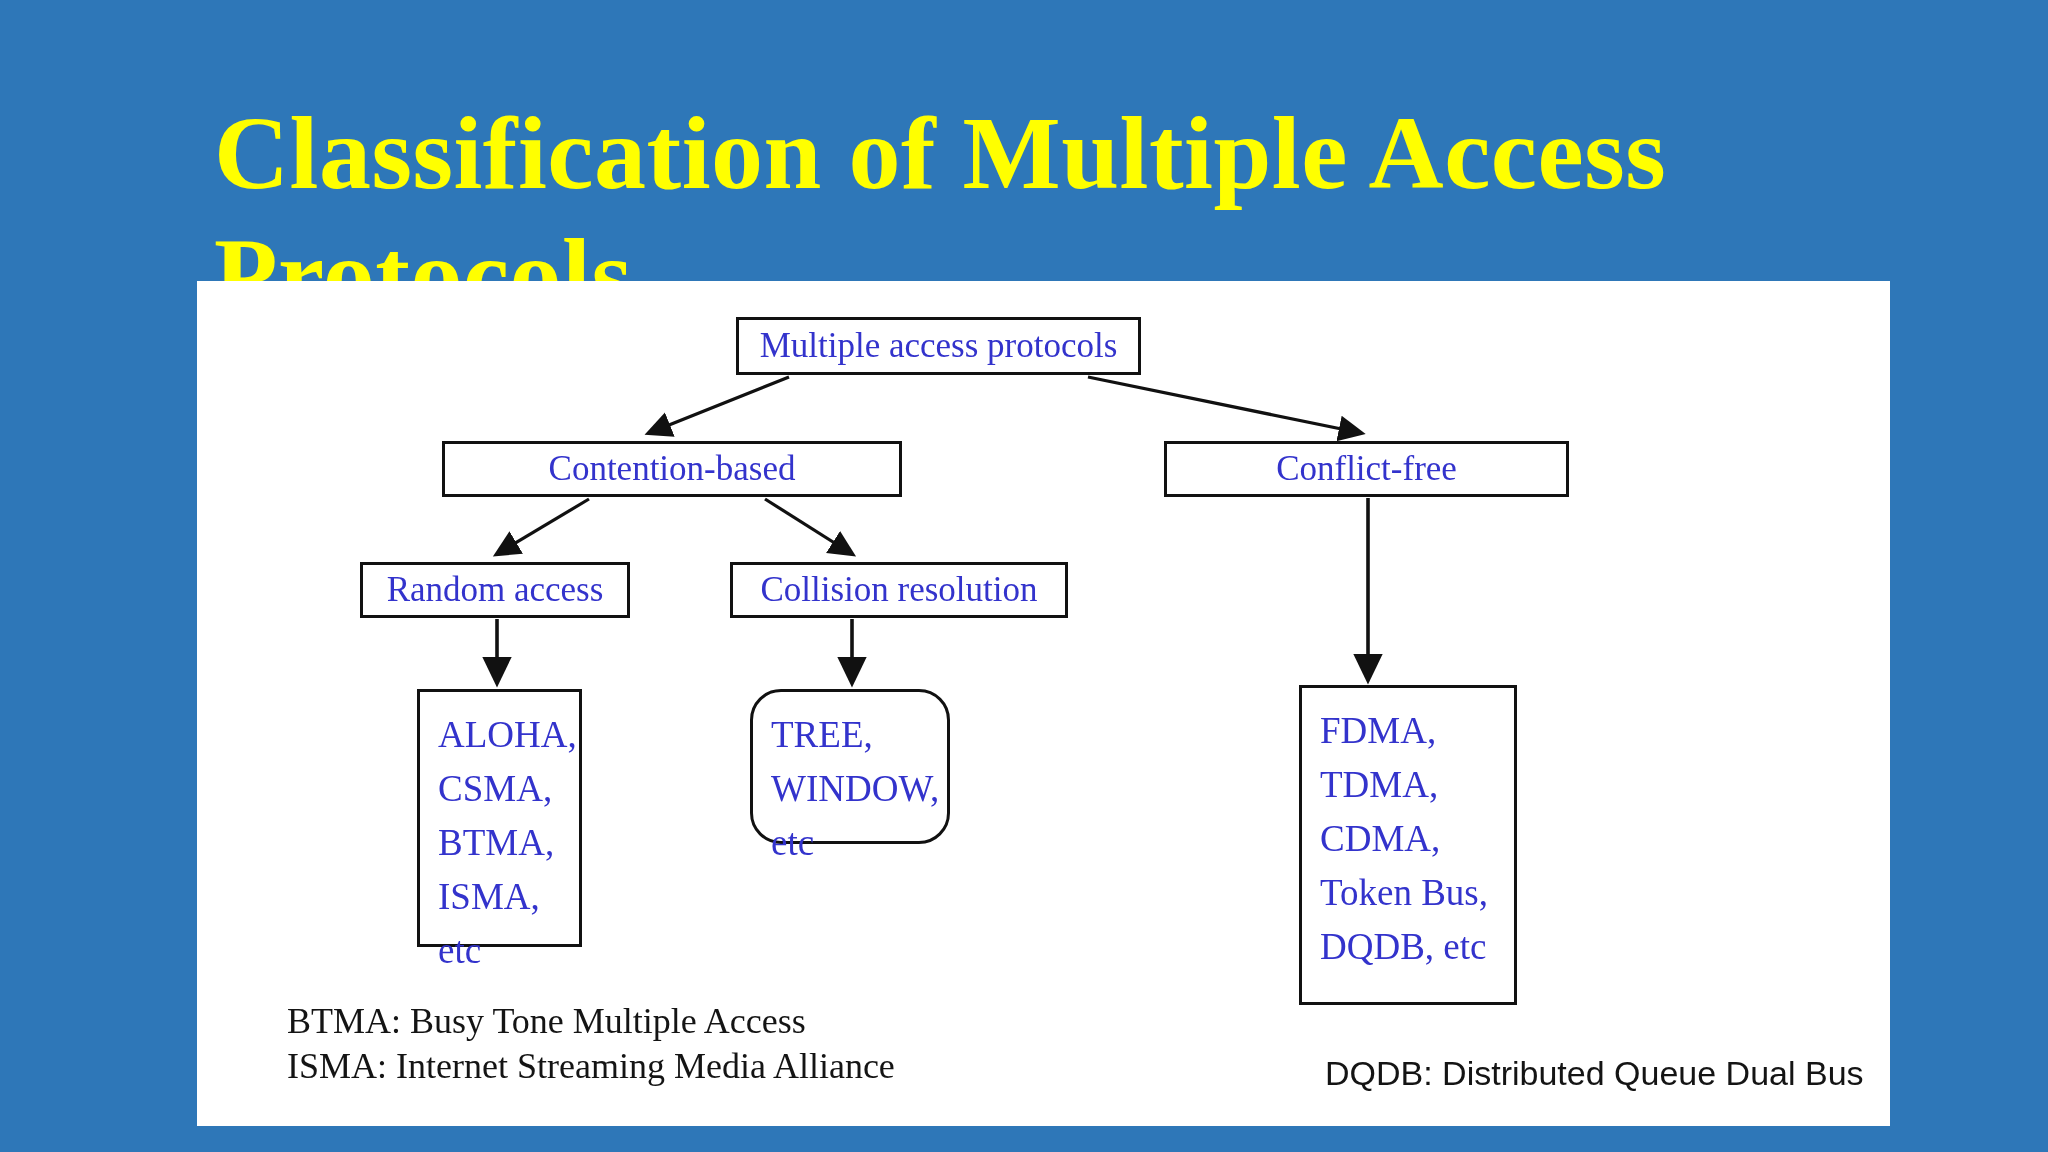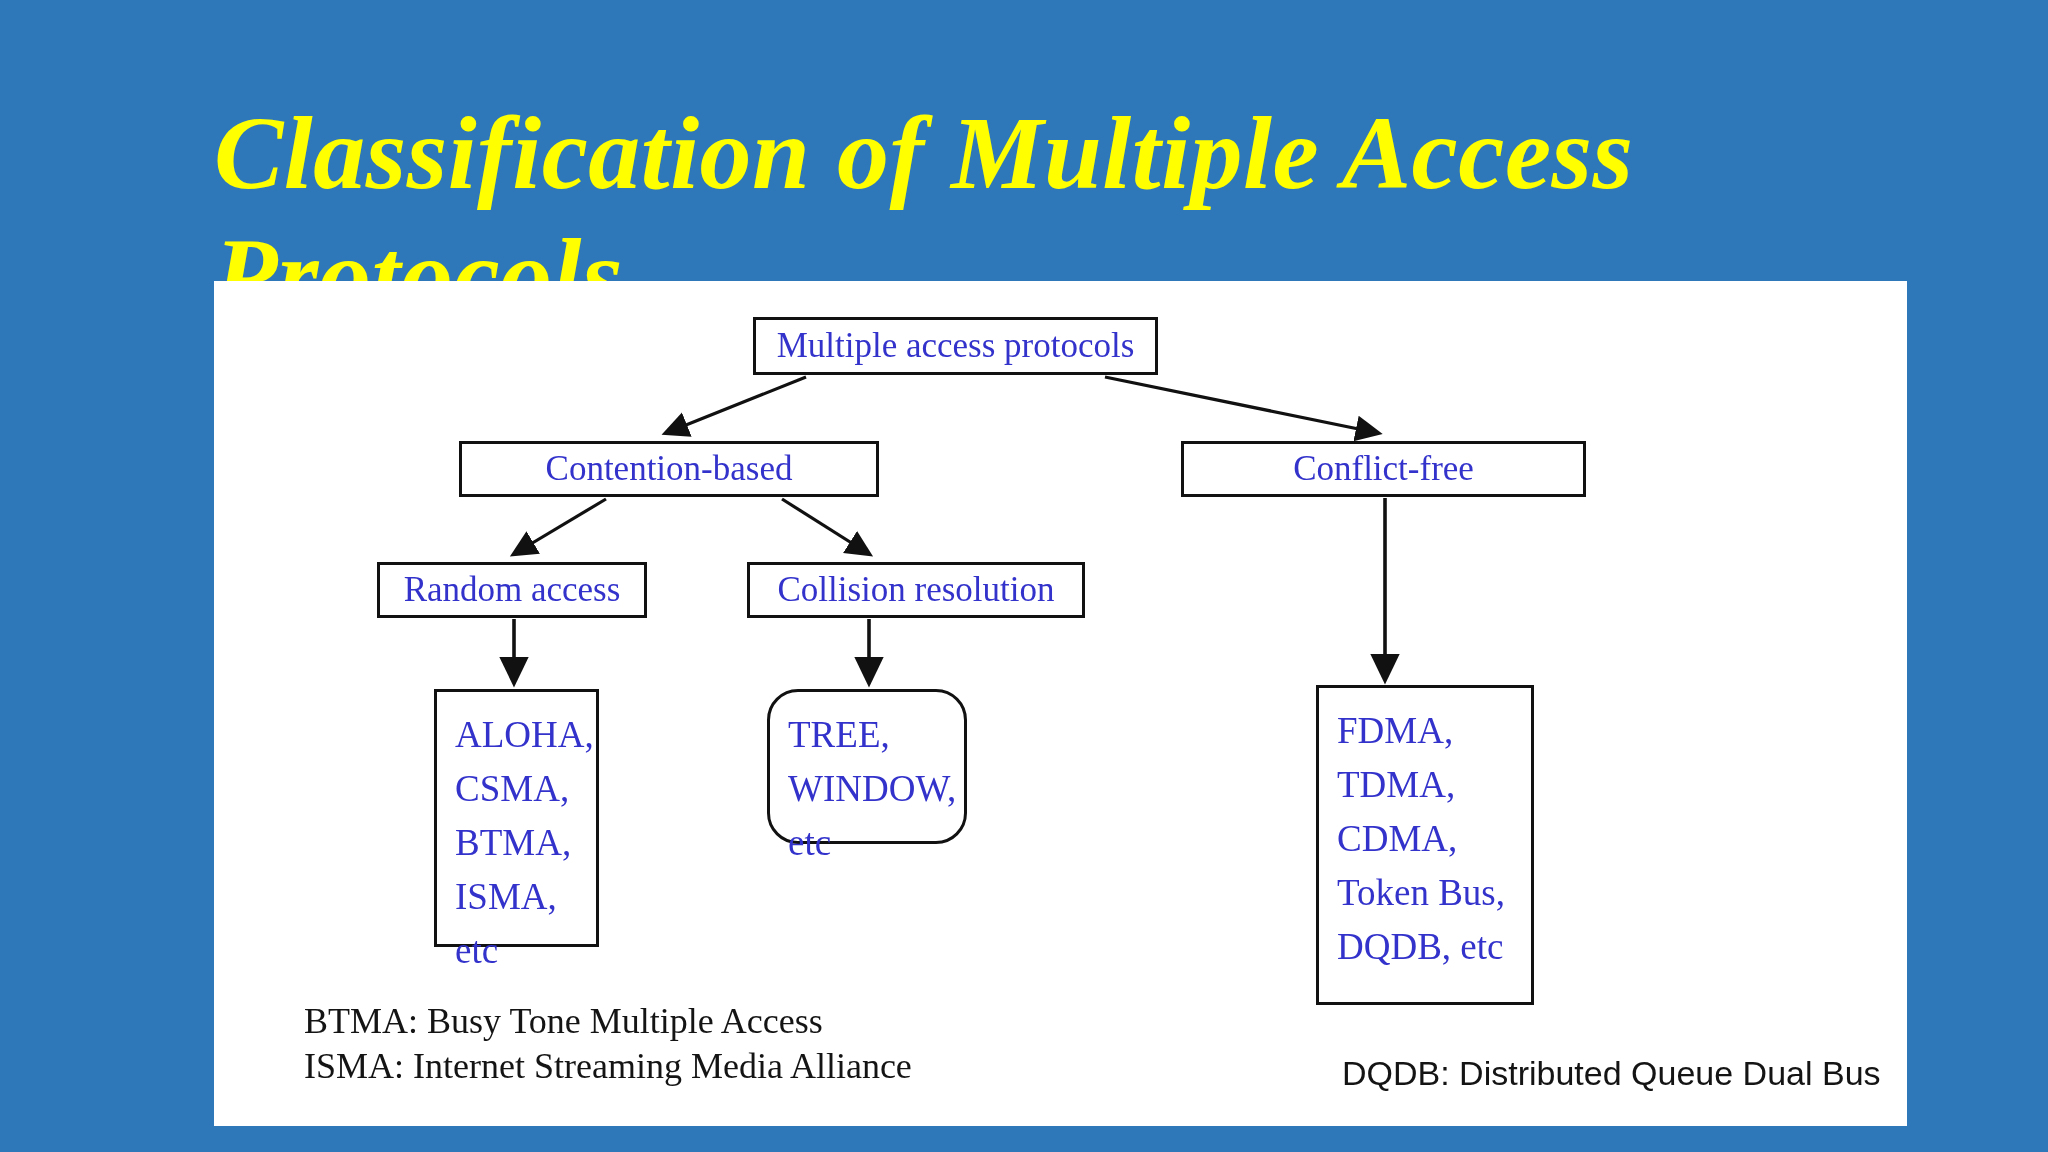--- a/index.html
+++ b/index.html
@@ -26,27 +26,26 @@
     left: 214px;
     top: 22px;
     width: 1700px;
     color: #ffff00;
     font-family: "Liberation Serif", "DejaVu Serif", serif;
     font-weight: bold;
     font-size: 104px;
     line-height: 1.18;
     letter-spacing: 0.5px;
     white-space: pre-line;
-    font-style: italic;
   }
 
   
   #diagram-panel {
     position: absolute;
-    left: 214px;
+    left: 197px;
     top: 281px;
     width: 1693px;
     height: 845px;
     background: #ffffff;
     overflow: hidden;
   }
 
   
   #connectors {
     position: absolute;
@@ -78,21 +77,21 @@
     display: block;
     text-align: left;
     white-space: pre-line;
     line-height: 1.46;
     padding: 16px 16px 10px 18px;
     font-size: 37px;
   }
 
   
   #node-root        { left: 539px; top:  36px; width: 405px; height: 58px; }
-  #node-contention  { left: 245px; top: 160px; width: 420px; height: 56px; }
+  #node-contention  { left: 245px; top: 160px; width: 460px; height: 56px; }
   #node-conflict    { left: 967px; top: 160px; width: 405px; height: 56px; text-align: center; }
   #node-random      { left: 163px; top: 281px; width: 270px; height: 56px; }
   #node-collision   { left: 485px; top: 281px; width: 338px; height: 56px; margin-left: 48px; }
 
   #node-random-list    { left: 220px; top: 408px; width: 165px; height: 258px; }
   #node-collision-list { left: 553px; top: 408px; width: 200px; height: 155px; border-radius: 31px; }
   #node-conflict-list  { left: 1065px; top: 404px; width: 218px; height: 320px; margin-left: 37px; }
 
   
   .footnote {

